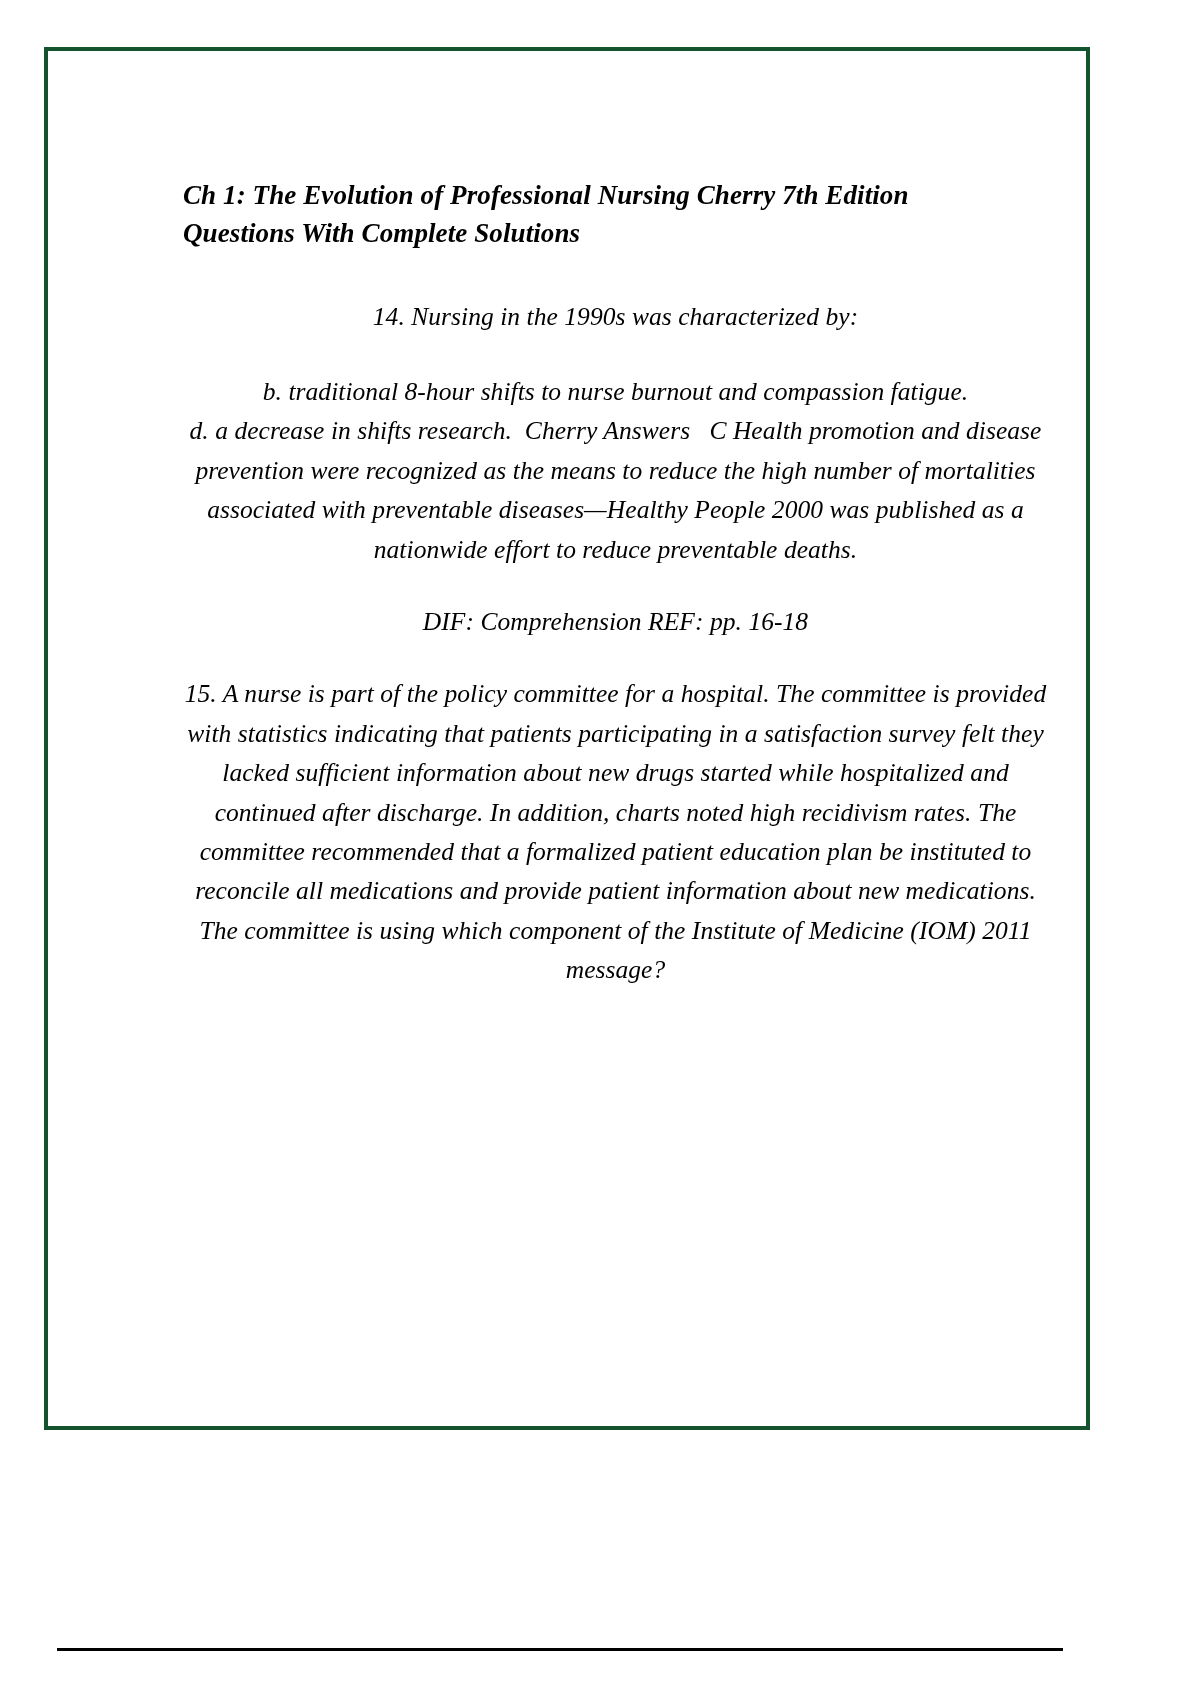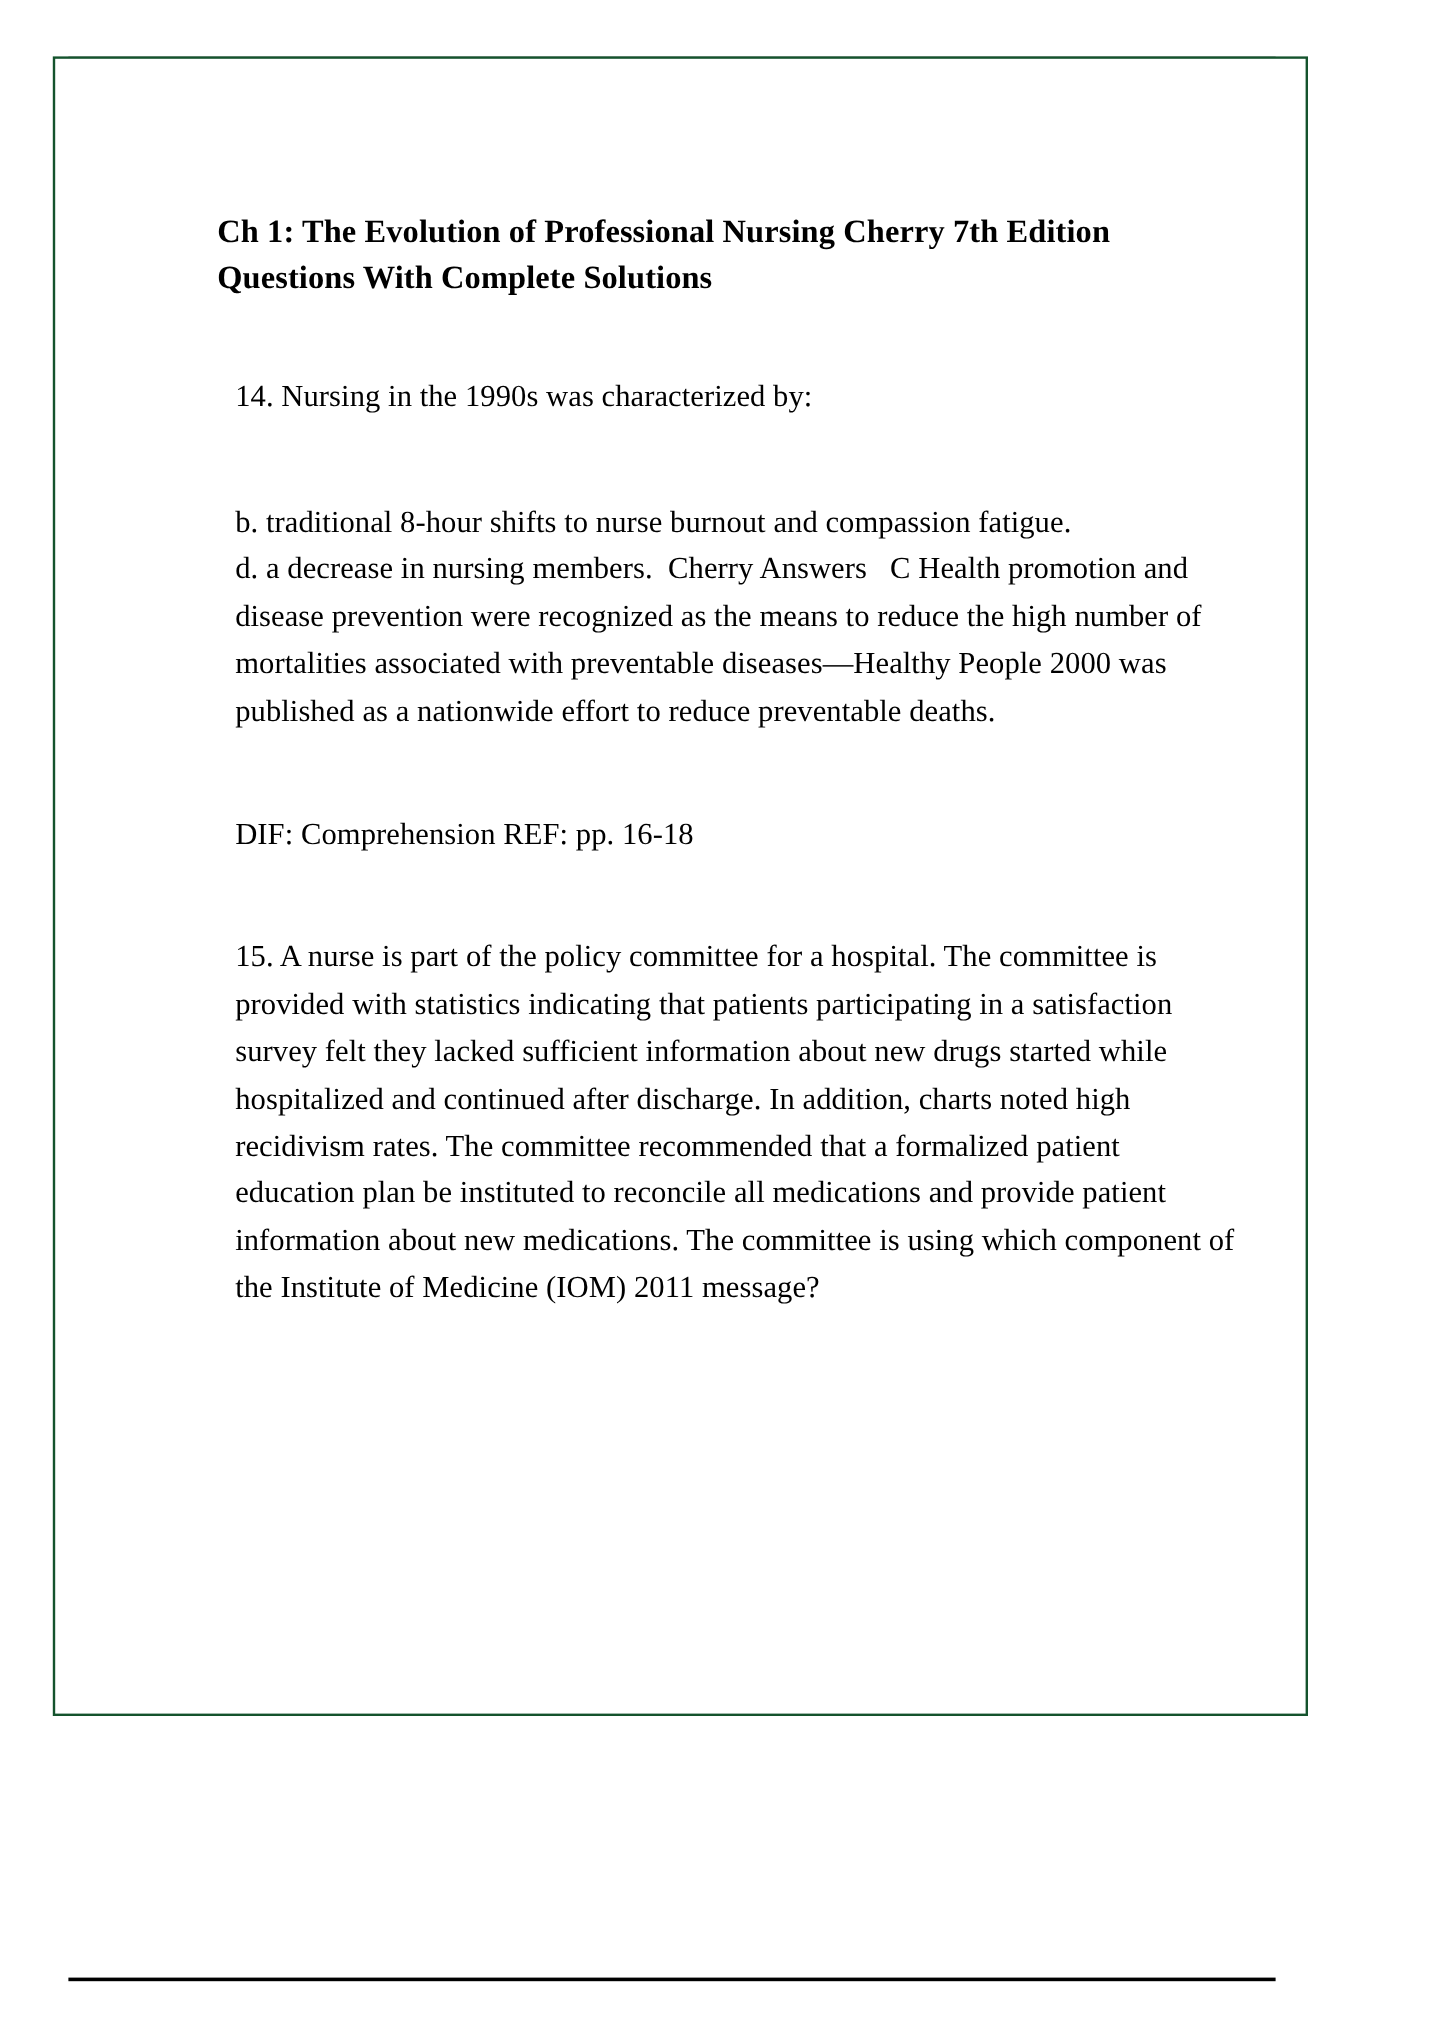--- a/index.html
+++ b/index.html
@@ -40,23 +40,24 @@
     background: #000000;
   }
 
   
   .page-frame {
     position: absolute;
     left: 44px;
     top: 47px;
     width: 1046px;
     height: 1383px;
-    border: 2px solid #14532d;
+    border: 4px solid #14532d;
     box-sizing: border-box;
     background: #ffffff;
+    font-style: italic;
   }
 
   .content {
     position: absolute;
     left: 135px;
     top: 125px;
     width: 865px;
   }
 
   .doc-title {
@@ -64,22 +65,23 @@
     font-weight: bold;
     line-height: 1.42;
     letter-spacing: 0.1px;
     margin: 0 0 0 0;
     width: 810px;
   }
 
   .block {
     font-size: 25.5px;
     line-height: 1.545;
-    margin: 15px;
+    margin: 0;
     letter-spacing: 0.05px;
+    text-align: center;
   }
 
   .spacer-lg { height: 44px; }
   .spacer-md { height: 36px; }
   .spacer-sm { height: 33px; }
 
   .opt-line { display: block; }
 
   .inline-answer-label { }
   .inline-answer-value { }
@@ -98,21 +100,21 @@
       <div class="doc-title">Ch 1: The Evolution of Professional Nursing Cherry 7th Edition Questions With Complete Solutions</div>
 
       <div class="spacer-lg"></div>
 
       <div class="block">14. Nursing in the 1990s was characterized by:</div>
 
       <div class="spacer-md"></div>
 
       <div class="block">
         <span class="opt-line">b. traditional 8-hour shifts to nurse burnout and compassion fatigue.</span>
-        <span>d. a decrease in nursing members.</span>&nbsp; 
+        <span>d. a decrease in shifts research.</span>&nbsp; 
         <span class="inline-answer-label">Cherry Answers</span>&nbsp;&nbsp; 
         <span class="inline-answer-value">C</span> 
         <span>Health promotion and disease prevention were recognized as the means to reduce the high number of mortalities associated with preventable diseases—Healthy People 2000 was published as a nationwide effort to reduce preventable deaths.</span>
       </div>
 
       <div class="spacer-sm"></div>
 
       <div class="block">DIF: Comprehension REF: pp. 16-18</div>
 
       <div class="spacer-sm"></div>

